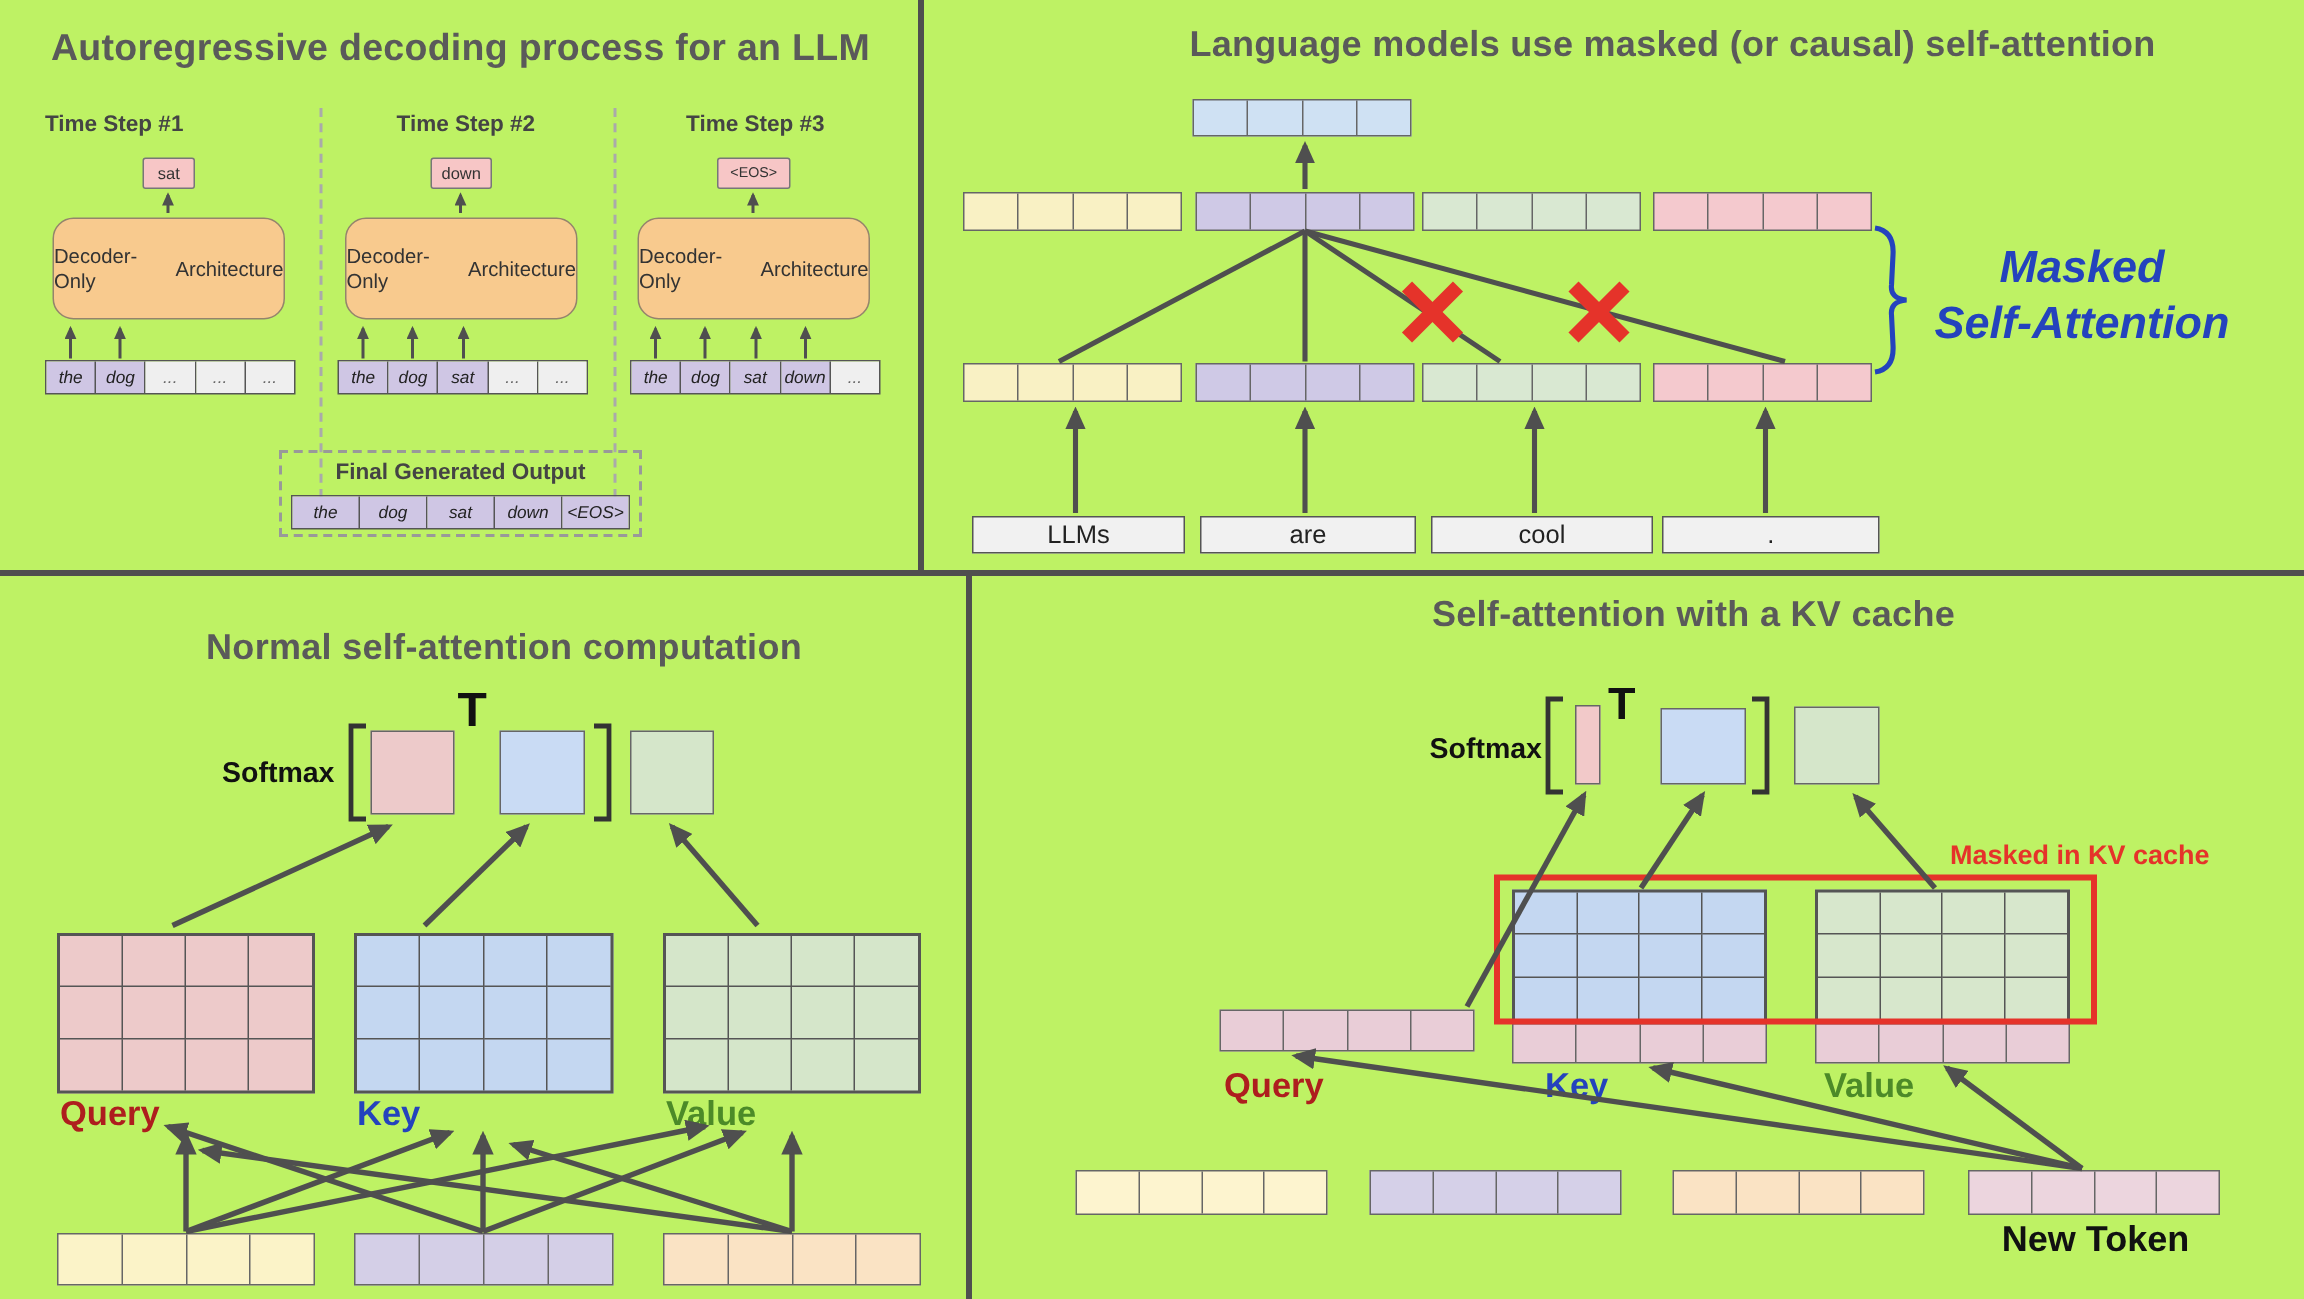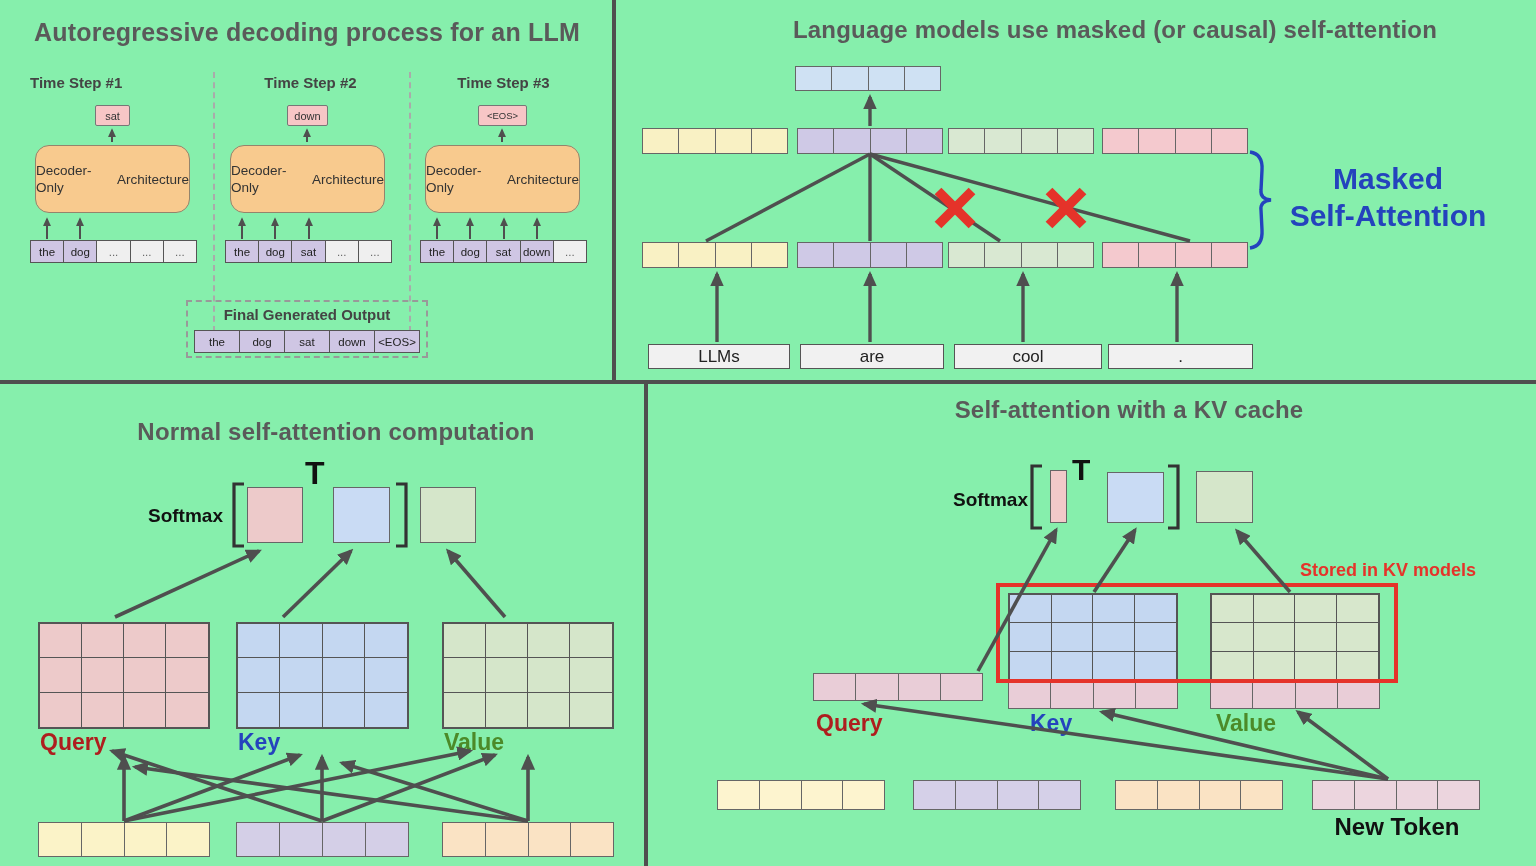--- a/index.html
+++ b/index.html
@@ -1,29 +1,29 @@
 <!DOCTYPE html>
 <html><head>
 <meta charset="utf-8">
 <style>
   * { box-sizing: border-box; margin: 0; padding: 0; }
   html,body { background:#fff; }
   body { font-family: "Liberation Sans", sans-serif; }
-  .canvas { position: relative; width: 1536px; height: 866px; background: #86efac; overflow: hidden; }
-  .abs { position: absolute; }
+  .canvas { position: relative; width: 1536px; height: 866px; background: #bef264; overflow: hidden; }
+  .abs { position: absolute; font-style: italic; }
   .title { position: absolute; font-weight: bold; color: #5a5a5a; text-align: center; letter-spacing: 0.2px; }
   .label { position: absolute; font-weight: bold; }
   .divider { position: absolute; background: #4f4f4f; }
   .dashedv { position: absolute; border-left: 2px dashed #aaaaaa; }
   .strip { position: absolute; display: flex; border: 1.6px solid #666; }
   .strip > div { flex: 1; border-right: 1.6px solid #666; }
   .strip > div:last-child { border-right: none; }
   .tokenrow { position: absolute; display: flex; border: 1.5px solid #555; }
   .tokenrow .tcell { flex: 1; display: flex; align-items: center; justify-content: center;
-                     font-size: 11.5px; color: #222; background: #cfc6e4; border-right: 1.5px solid #555; }
+                     font-size: 11.5px; color: #222; background: #cfc6e4; border-right: 1.5px solid #555; font-style: italic; }
   .tokenrow .tcell:last-child { border-right: none; }
   .tokenrow .tcell.dots { background: #efefef; color: #666; }
   .grid { position: absolute; display: grid; border: 2px solid #555; }
   .grid > div { border-right: 1.6px solid #555; border-bottom: 1.6px solid #555; }
   .grid > div:nth-child(4n) { border-right: none; }
   .grid > div:nth-last-child(-n+4) { border-bottom: none; }
   .sq { position: absolute; border: 1.6px solid #666; }
   .decoder { position: absolute; background: #f8ca8e; border: 1.5px solid #94846c; border-radius: 14px;
              display: flex; flex-direction: row; align-items: center; justify-content: center;
              font-size: 13.5px; line-height: 17px; color: #333; }
@@ -244,21 +244,21 @@
     </div>
 
   <div class="title" style="left:859px;top:396px;width:540px;font-size:24px">Self-attention with a KV cache</div>
 
   <div class="label" style="left:953px;top:489px;font-size:19px;color:#111">Softmax</div>
   <div class="sq" style="left:1050px;top:470px;width:17px;height:53px;background:#f2c9c9"></div>
   <div class="label" style="left:1072px;top:453px;font-size:30px;color:#111">T</div>
   <div class="sq" style="left:1107px;top:472px;width:57px;height:51px;background:#c9dbf4"></div>
   <div class="sq" style="left:1196px;top:471px;width:57px;height:52px;background:#d5e6ca"></div>
 
-  <div class="label" style="left:1300px;top:560px;font-size:18px;color:#e5332a">Stored in KV models</div>
+  <div class="label" style="left:1300px;top:560px;font-size:18px;color:#e5332a">Masked in KV cache</div>
 
   <div class="grid" style="left: 1008px; top: 593px; width: 170px; height: 89px; background: rgb(196, 215, 241); grid-template-columns: repeat(4, 1fr); grid-template-rows: repeat(3, 1fr);">
       <div></div>
       <div></div>
       <div></div>
       <div></div>
       <div></div>
       <div></div>
       <div></div>
       <div></div>

